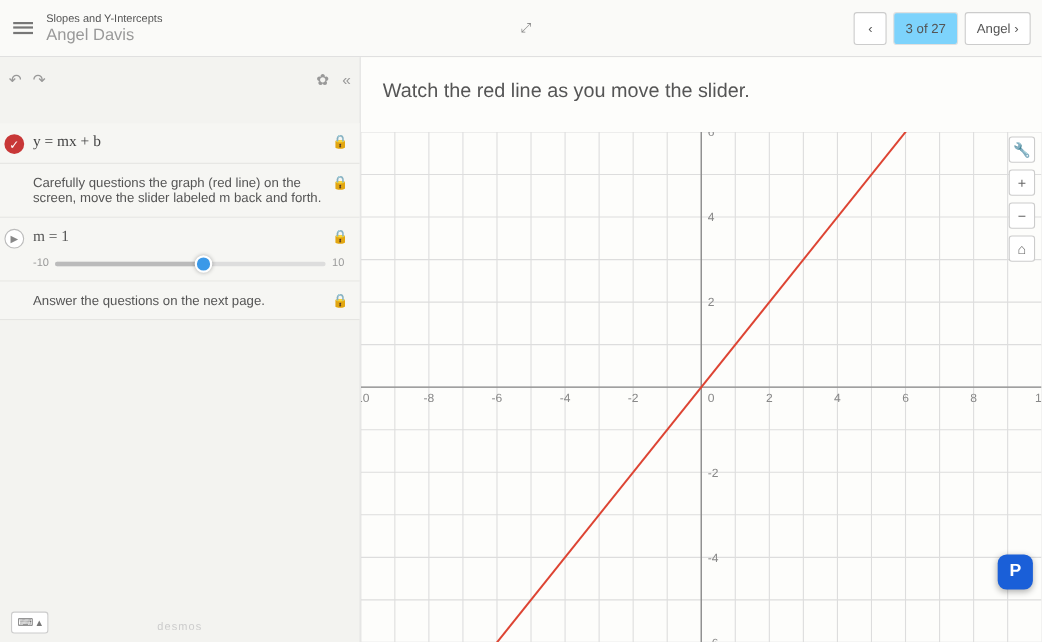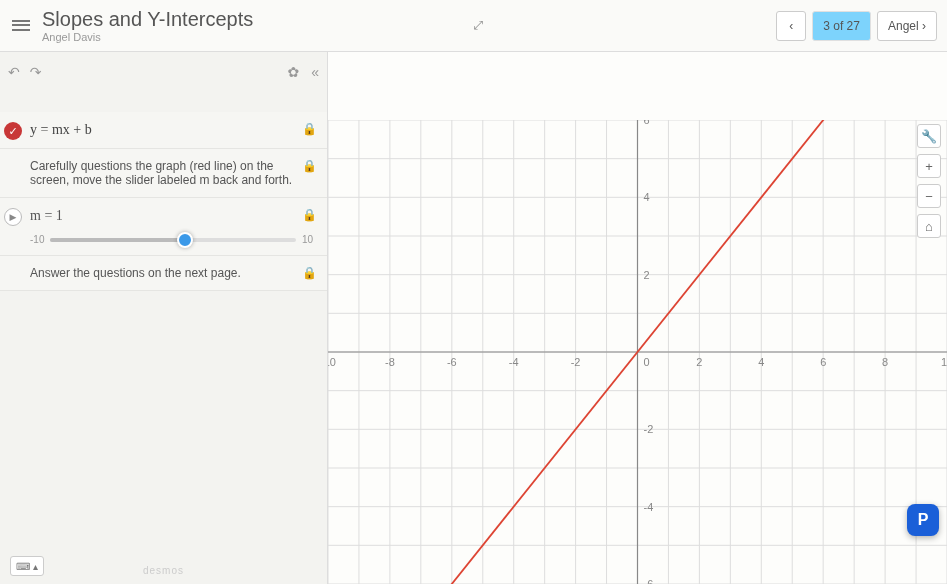--- a/index.html
+++ b/index.html
@@ -15,22 +15,22 @@
     height: 52px;
     background: #fafaf8;
     border-bottom: 1px solid #ddd;
     display: flex;
     align-items: center;
     padding: 0 10px;
   }
   .menu-icon { width: 22px; height: 22px; display:flex; flex-direction:column; justify-content:space-around; padding:4px 2px; cursor:pointer;}
   .menu-icon span { height:2px; background:#777; display:block;}
   .title-block { margin-left: 10px; flex:0 0 auto;}
-  .title { font-size:20px; color:#555;}
-  .subtitle { font-size:11px; color:#999;}
+  .title { font-size:10px; color:#555;}
+  .subtitle { font-size:15px; color:#999;}
   .spacer { flex:1;}
   .expand-center { position:absolute; left:50%; top:18px; color:#888; font-size:12px; cursor:pointer;}
   .nav-box {
     display:inline-flex; align-items:center; justify-content:center;
     height:30px; min-width:30px; padding:0 10px;
     background:#fff; border:1px solid #ccc; border-radius:3px;
     font-size:12px; color:#555; margin-left:6px; cursor:pointer;
   }
   .nav-box.label { background:#7dd3fc; border-color:#e0e0e0; cursor:default;}
   .content { position:absolute; top:52px; left:0; right:0; bottom:0; display:flex;}
@@ -178,20 +178,21 @@
     <div class="row">
       <span>Answer the questions on the next page.</span>
       <span class="lock">🔒</span>
     </div>
 
     <div class="keypad-toggle">⌨ ▴</div>
     <div class="footer-brand">desmos</div>
   </div>
 
   <div class="main">
+    <div class="prompt">Watch the red line as you move the slider.</div>
 
     <div class="graph-area">
       <svg viewBox="0 0 620 470" preserveAspectRatio="none" id="chart-svg">
           <line class="grid-line" x1="0" y1="0" x2="0" y2="470"></line>
           <line class="grid-line" x1="31" y1="0" x2="31" y2="470"></line>
           <line class="grid-line" x1="62" y1="0" x2="62" y2="470"></line>
           <line class="grid-line" x1="93" y1="0" x2="93" y2="470"></line>
           <line class="grid-line" x1="124" y1="0" x2="124" y2="470"></line>
           <line class="grid-line" x1="155" y1="0" x2="155" y2="470"></line>
           <line class="grid-line" x1="186" y1="0" x2="186" y2="470"></line>

